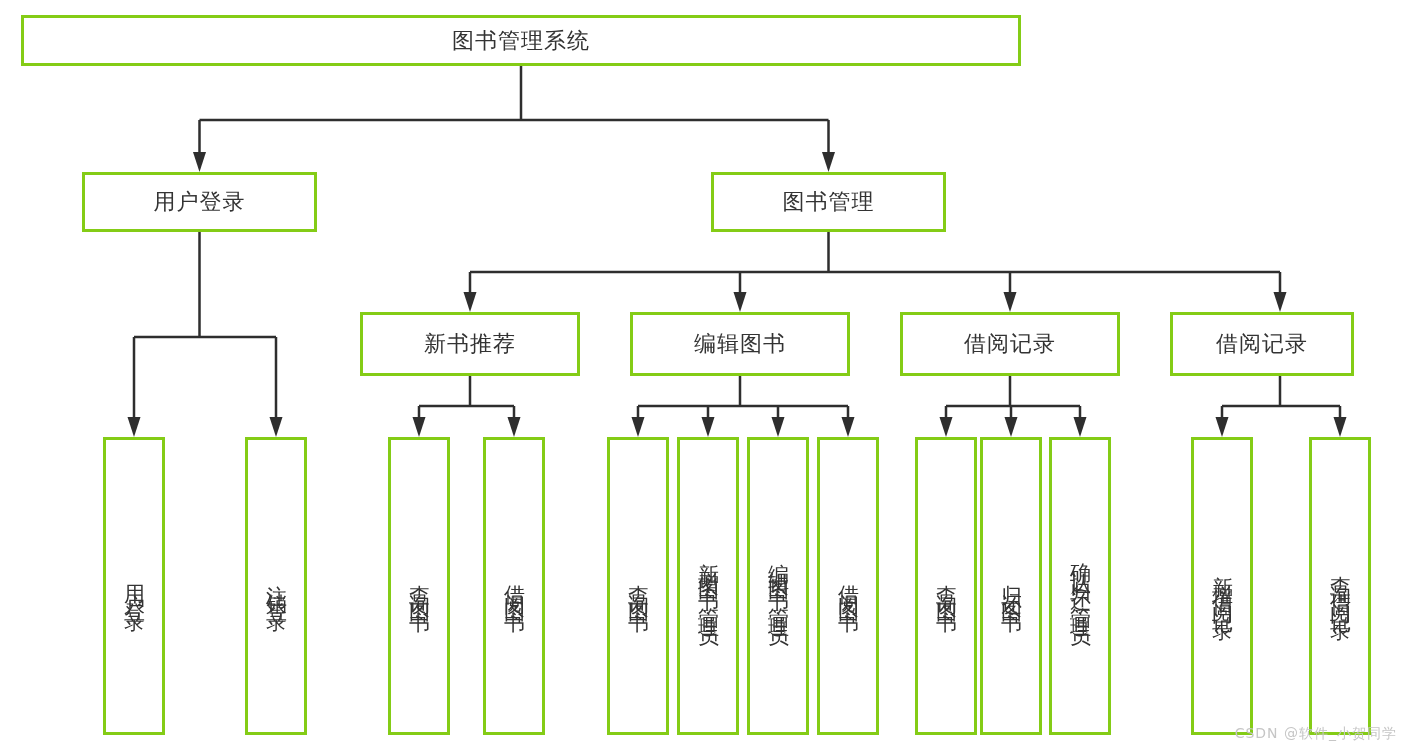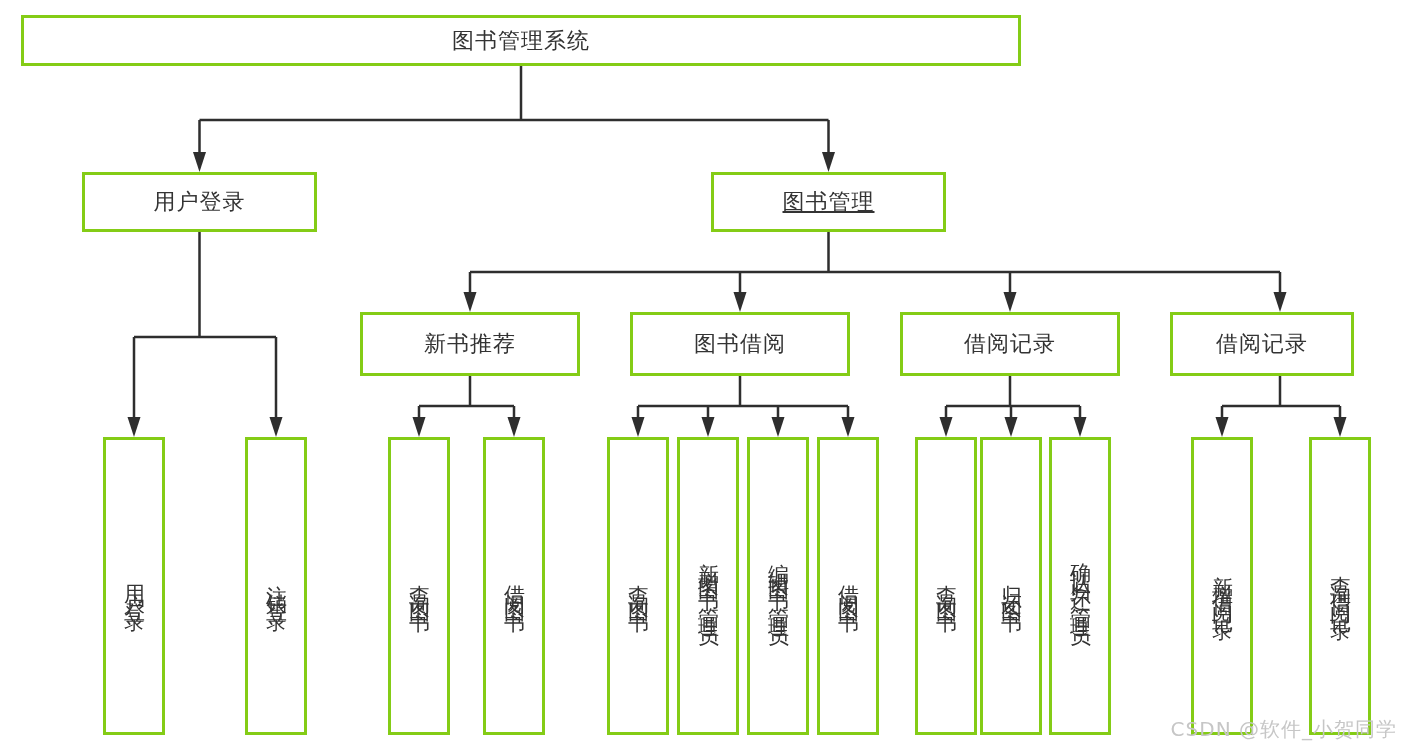--- a/index.html
+++ b/index.html
@@ -36,21 +36,21 @@
     writing-mode: vertical-rl;
     text-orientation: mixed;
     font-size: 21px;
     letter-spacing: 9px;
     line-height: 1;
   }
   .watermark {
     position: absolute;
     right: 8px;
     bottom: 4px;
-    font-size: 20px;
+    font-size: 14px;
     color: #c6c6c6;
     letter-spacing: 1px;
     white-space: nowrap;
   }
 </style>
 </head>
 <body>
 
 <div class="canvas">
 
@@ -83,24 +83,24 @@
       <polygon points="1004.5,417 1017.5,417 1011,437"></polygon>
       <polygon points="1073.5,417 1086.5,417 1080,437"></polygon>
       <polygon points="1215.5,417 1228.5,417 1222,437"></polygon>
       <polygon points="1333.5,417 1346.5,417 1340,437"></polygon>
     </g>
   </svg>
 
   <div class="box h-box" style="left:21px; top:15px; width:1000px; height:51px;">图书管理系统</div>
 
   <div class="box h-box" style="left:82px; top:172px; width:235px; height:60px;">用户登录</div>
-  <div class="box h-box" style="left:711px; top:172px; width:235px; height:60px;text-decoration:underline;">图书管理</div>
+  <div class="box h-box" style="left:711px; top:172px; width:235px; height:60px;">图书管理</div>
 
   <div class="box h-box" style="left:360px; top:312px; width:220px; height:64px;">新书推荐</div>
-  <div class="box h-box" style="left:630px; top:312px; width:220px; height:64px;">图书借阅</div>
+  <div class="box h-box" style="left:630px; top:312px; width:220px; height:64px;">编辑图书</div>
   <div class="box h-box" style="left:900px; top:312px; width:220px; height:64px;">借阅记录</div>
   <div class="box h-box" style="left:1170px; top:312px; width:184px; height:64px;">借阅记录</div>
 
   <div class="box v-box" style="left:103px; top:437px; width:62px; height:298px;">用户登录</div>
   <div class="box v-box" style="left:245px; top:437px; width:62px; height:298px;">注销登录</div>
 
   <div class="box v-box" style="left:388px; top:437px; width:62px; height:298px;">查询图书</div>
   <div class="box v-box" style="left:483px; top:437px; width:62px; height:298px;">借阅图书</div>
 
   <div class="box v-box" style="left:607px; top:437px; width:62px; height:298px;">查询图书</div>

